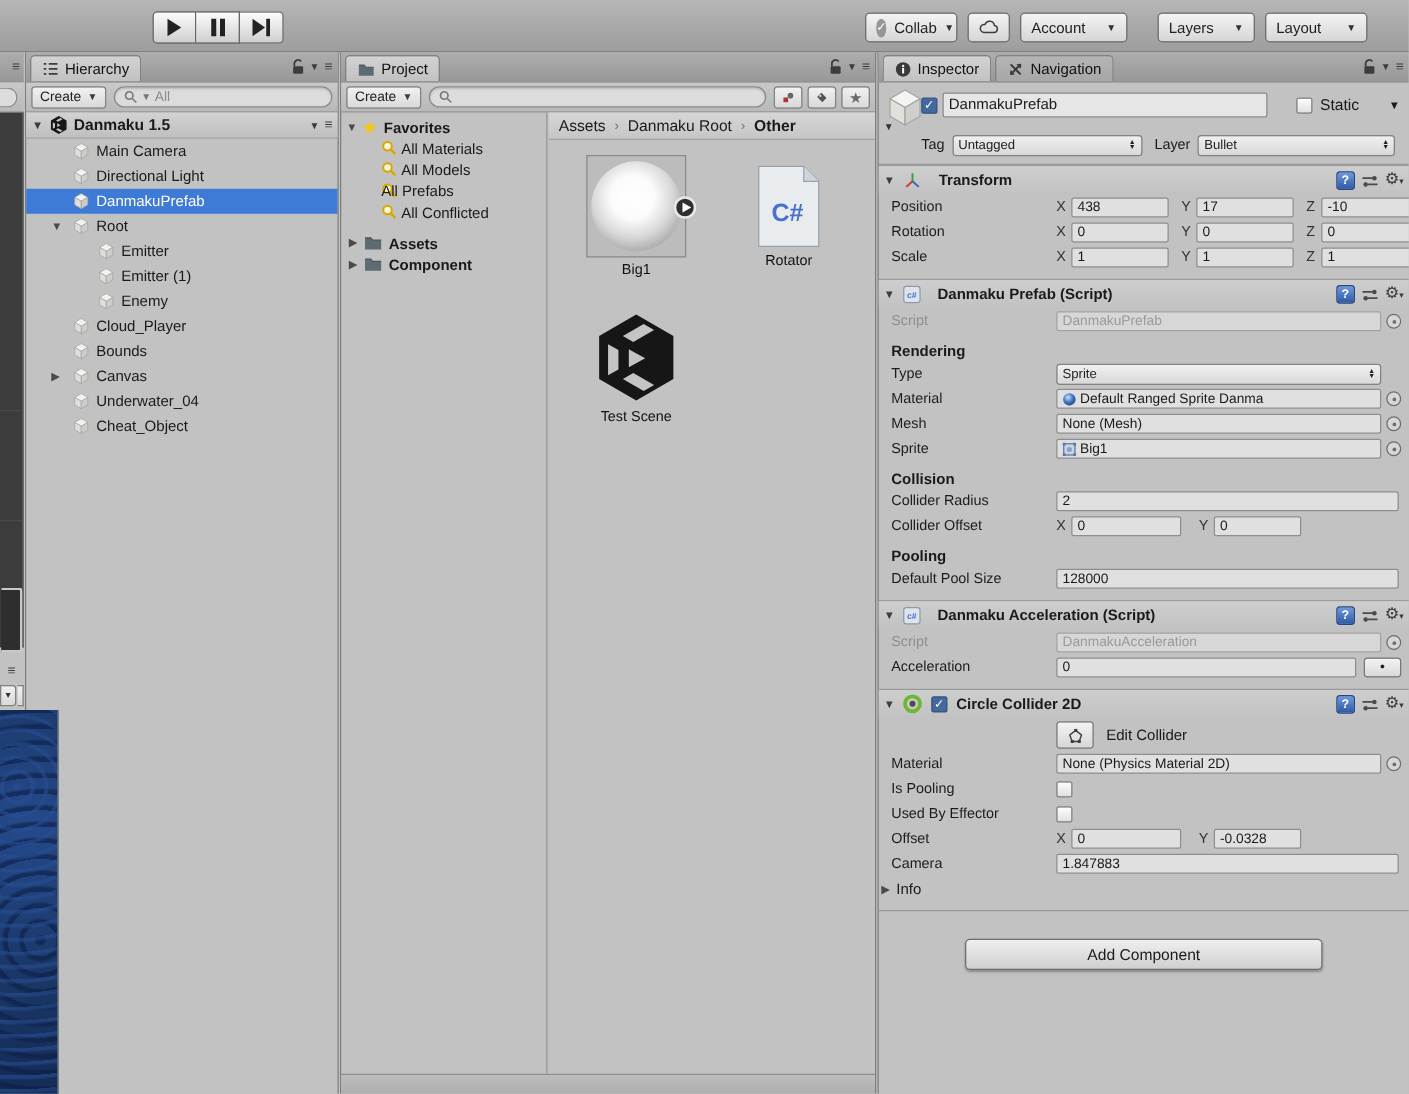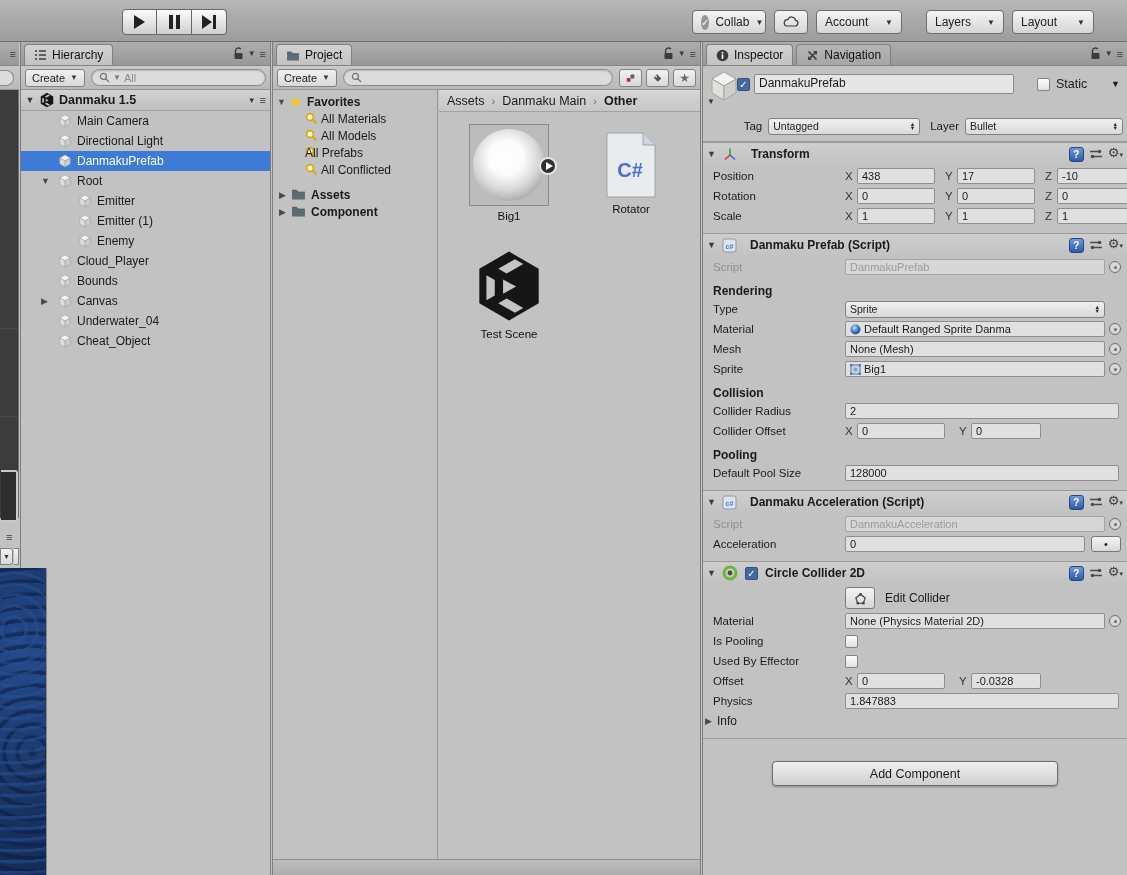--- a/index.html
+++ b/index.html
@@ -84,21 +84,21 @@
 
   
   #inspector { left:702px; width:425px; border-right:none; }
   #insp-scroll { position:relative; }
   #insp-head { padding:6px 4px 4px 4px; border-bottom:1px solid #9a9a9a; position:relative; }
   .headrow1 { display:flex; align-items:center; height:30px; position:relative; }
   .bigcube { position:relative; width:36px; height:34px; }
   .bigcube .dd { position:absolute; left:0; bottom:-2px; font-size:8px; color:#333; }
   .namefield { position:absolute; left:47px; top:2px; width:260px; height:20px; background:#e6e6e6;
     border:1px solid #8a8a8a; border-radius:2px; font-size:12px; padding:1px 4px; }
-  .headrow2 { display:flex; align-items:center; height:22px; margin-top:13px; font-size:11.5px;justify-content:flex-end; }
+  .headrow2 { display:flex; align-items:center; height:22px; margin-top:3px; font-size:11.5px; }
   .cb { width:13px; height:13px; background:linear-gradient(#fdfdfd,#e0e0e0); border:1px solid #828282; border-radius:2px; }
   .cb.on { background:#44699e; border-color:#33527e; color:#fff; font-size:10px; line-height:12px; text-align:center; font-weight:bold; }
   .drop { height:17px; background:linear-gradient(#f0f0f0,#d9d9d9); border:1px solid #828282; border-radius:3px;
     font-size:10.5px; display:flex; align-items:center; padding:0 4px; position:relative; color:#222; }
   .drop .ud { margin-left:auto; }
   .ud { display:inline-flex; flex-direction:column; align-items:center; justify-content:center; line-height:4px; font-size:5.5px; color:#222; }
   .ud::before { content:"▲"; } .ud::after { content:"▼"; }
 
   .comp { position:relative; border-top:1px solid #9b9b9b; padding-bottom:6px; }
   .comp:first-of-type { border-top:none; }
@@ -507,21 +507,21 @@
                 <path d="M1 2.5h5l1.5 2H15" fill="none" stroke="#49545b"></path>
               </svg>
             </span>
     <b style="position:absolute;left:38px">Component</b>
           </div>
         </div>
       <div id="p-main">
         <div id="breadcrumb">
           <span>Assets</span>
           <span class="sep">›</span>
-          <span>Danmaku Main</span>
+          <span>Danmaku Root</span>
           <span class="sep">›</span>
           <span style="font-weight:bold">Other</span>
         </div>
         <div id="p-files" style="position:relative;height:calc(100% - 22px)">
             <div class="fcell" style="left: 30px; top: 12px;">
               <div style="display:flex;justify-content:center">
                 <div class="thumb-frame">
       <div class="sphere"></div>
       <div class="playbadge">
                     <i></i>
@@ -830,21 +830,21 @@
           <span class="cb"></span>
         </div>
         <div class="irow">
           <span class="ilabel">Offset</span>
           <span class="axis">X</span>
             <span class="fld" style="width:88px;margin-right:14px">0</span>
           <span class="axis">Y</span>
             <span class="fld" style="width:70px">-0.0328</span>
         </div>
         <div class="irow">
-          <span class="ilabel">Physics</span>
+          <span class="ilabel">Camera</span>
           <span class="fld grow" style="margin-right:2px">1.847883</span>
         </div>
         <div class="irow" style="margin-left:2px">
           <span class="fold" style="position:static;font-size:9px;color:#4a4a4a;width:12px">▶</span>
           <span style="font-size:12px">Info</span>
         </div>
       </div>
 
       <div style="position:relative;height:70px;border-top:1px solid #9b9b9b">
         <div id="addcomp" style="top:22px">Add Component</div>

